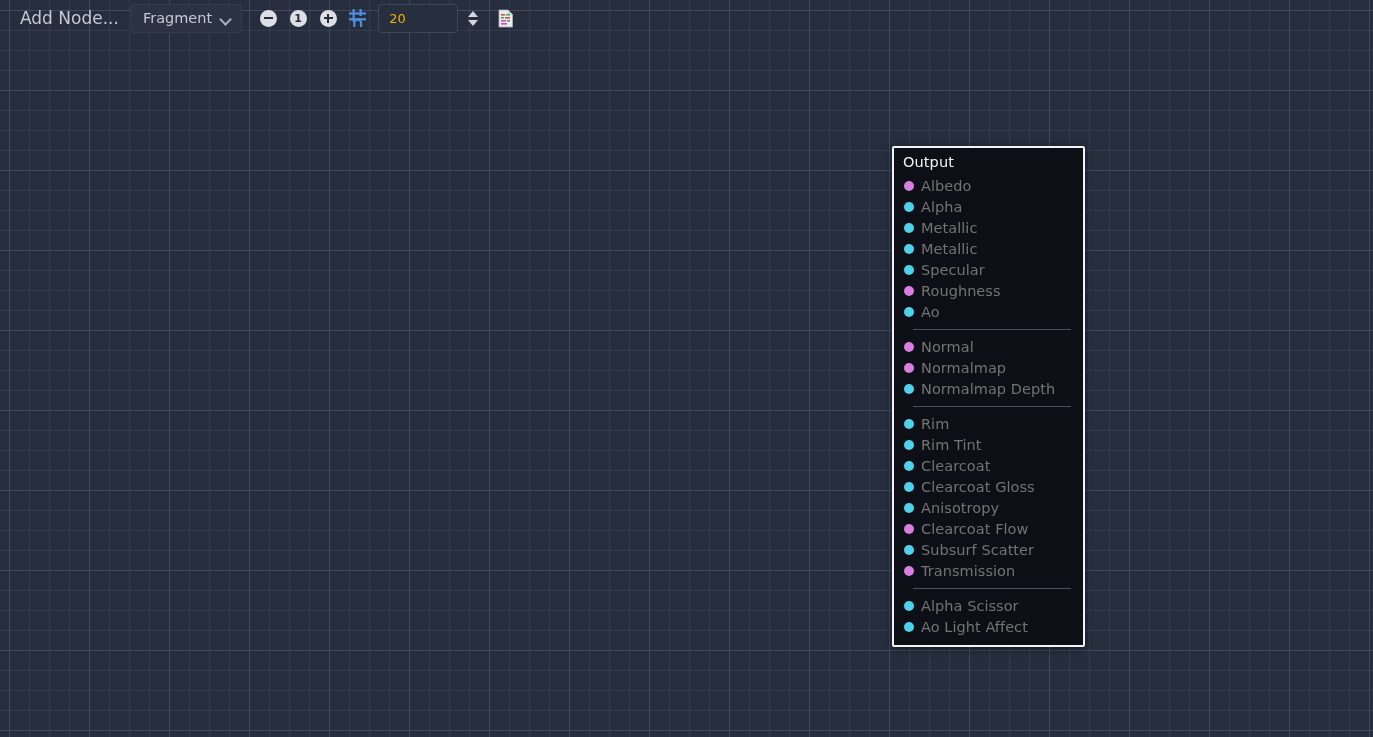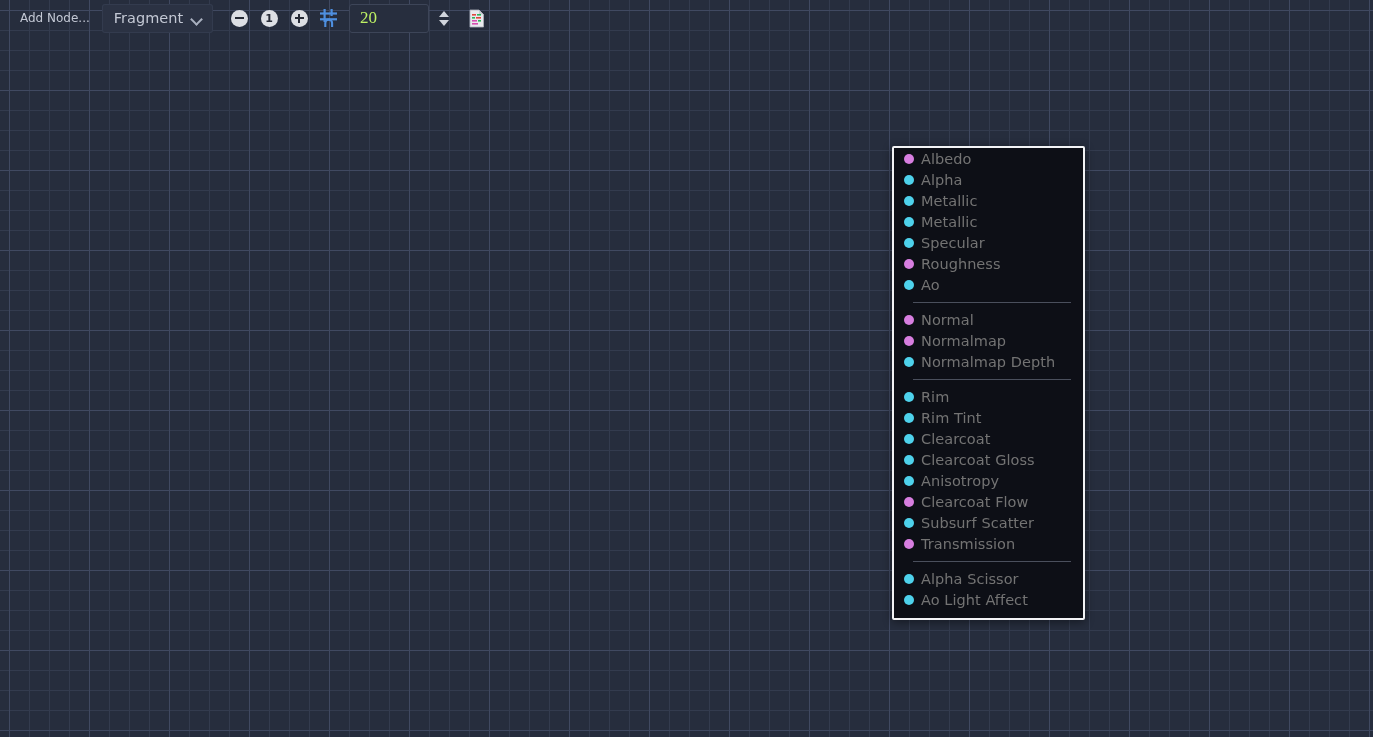--- a/index.html
+++ b/index.html
@@ -56,21 +56,21 @@
     width: 11px;
     height: 36px;
   }
 
   .tb-text-btn {
     height: 28px;
     display: flex;
     align-items: center;
     padding: 0 7px;
     color: #c3c8d4;
-    font-size: 12px;
+    font-size: 17px;
     border: 1px solid transparent;
     border-radius: 3px;
     background: transparent;
     white-space: nowrap;
     cursor: pointer;
     user-select: none;
   }
 
   .tb-dropdown {
     height: 29px;
@@ -149,24 +149,23 @@
   .spin-box {
     height: 29px;
     width: 80px;
     margin-left: 5px;
     display: flex;
     align-items: center;
     padding-left: 10px;
     background: #272e3e;
     border: 1px solid #3d4558;
     border-radius: 3px;
-    color: #bef264;
-    font-size: 17px;
+    color: #eab308;
+    font-size: 13px;
     cursor: text;
-    font-family: Liberation Serif, serif;
   }
 
   .spin-arrows {
     width: 24px;
     height: 30px;
     margin-left: 3px;
     display: flex;
     flex-direction: column;
     align-items: center;
     justify-content: center;
@@ -303,20 +302,21 @@
       <rect x="8" y="8" width="5" height="1.6" fill="#e0473f"></rect>
       <rect x="4" y="11" width="5" height="1.6" fill="#d74fb0"></rect>
       <rect x="10" y="11" width="3" height="1.6" fill="#2fb35a"></rect>
       <rect x="4" y="14" width="6" height="1.6" fill="#d74fb0"></rect>
     </svg>
   </div>
 
 </div>
 
 <div id="output-node">
+  <div class="node-title">Output</div>
   <div id="node-ports">
       <div class="port-row">
         <span class="port-dot vec"></span>
         <span class="port-label">Albedo</span>
       </div>
       <div class="port-row">
         <span class="port-dot sca"></span>
         <span class="port-label">Alpha</span>
       </div>
       <div class="port-row">

